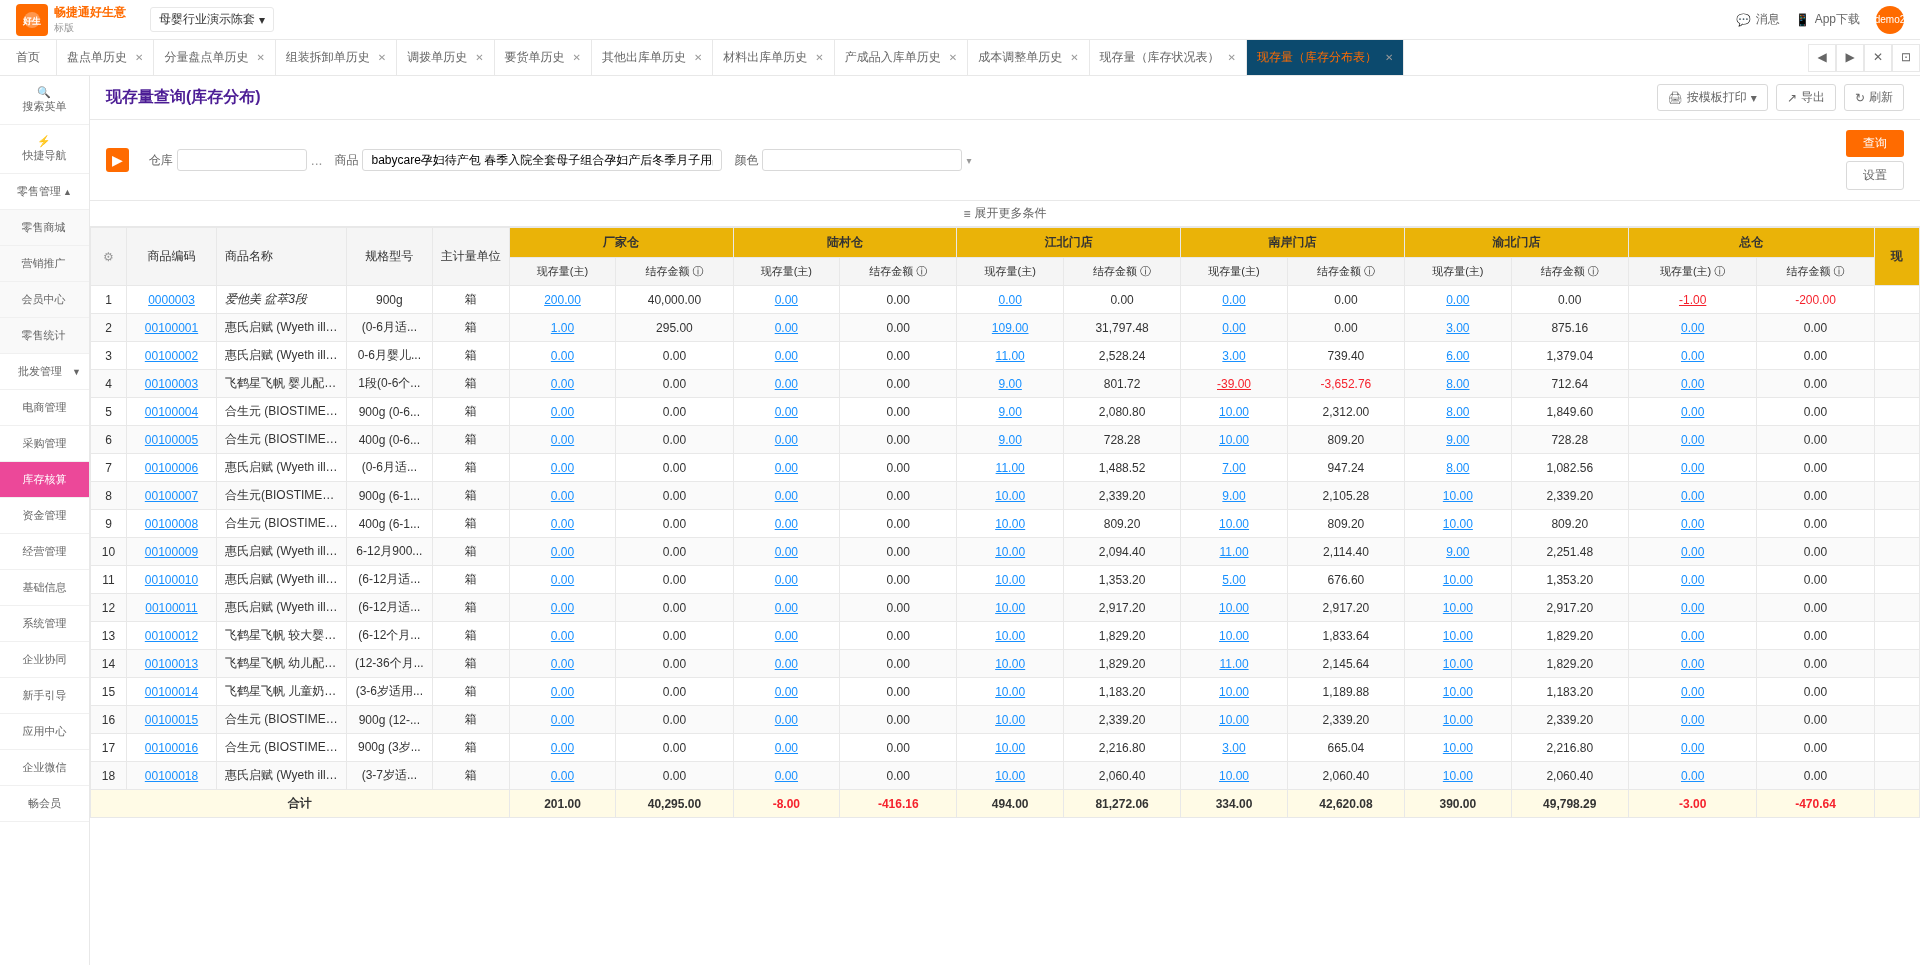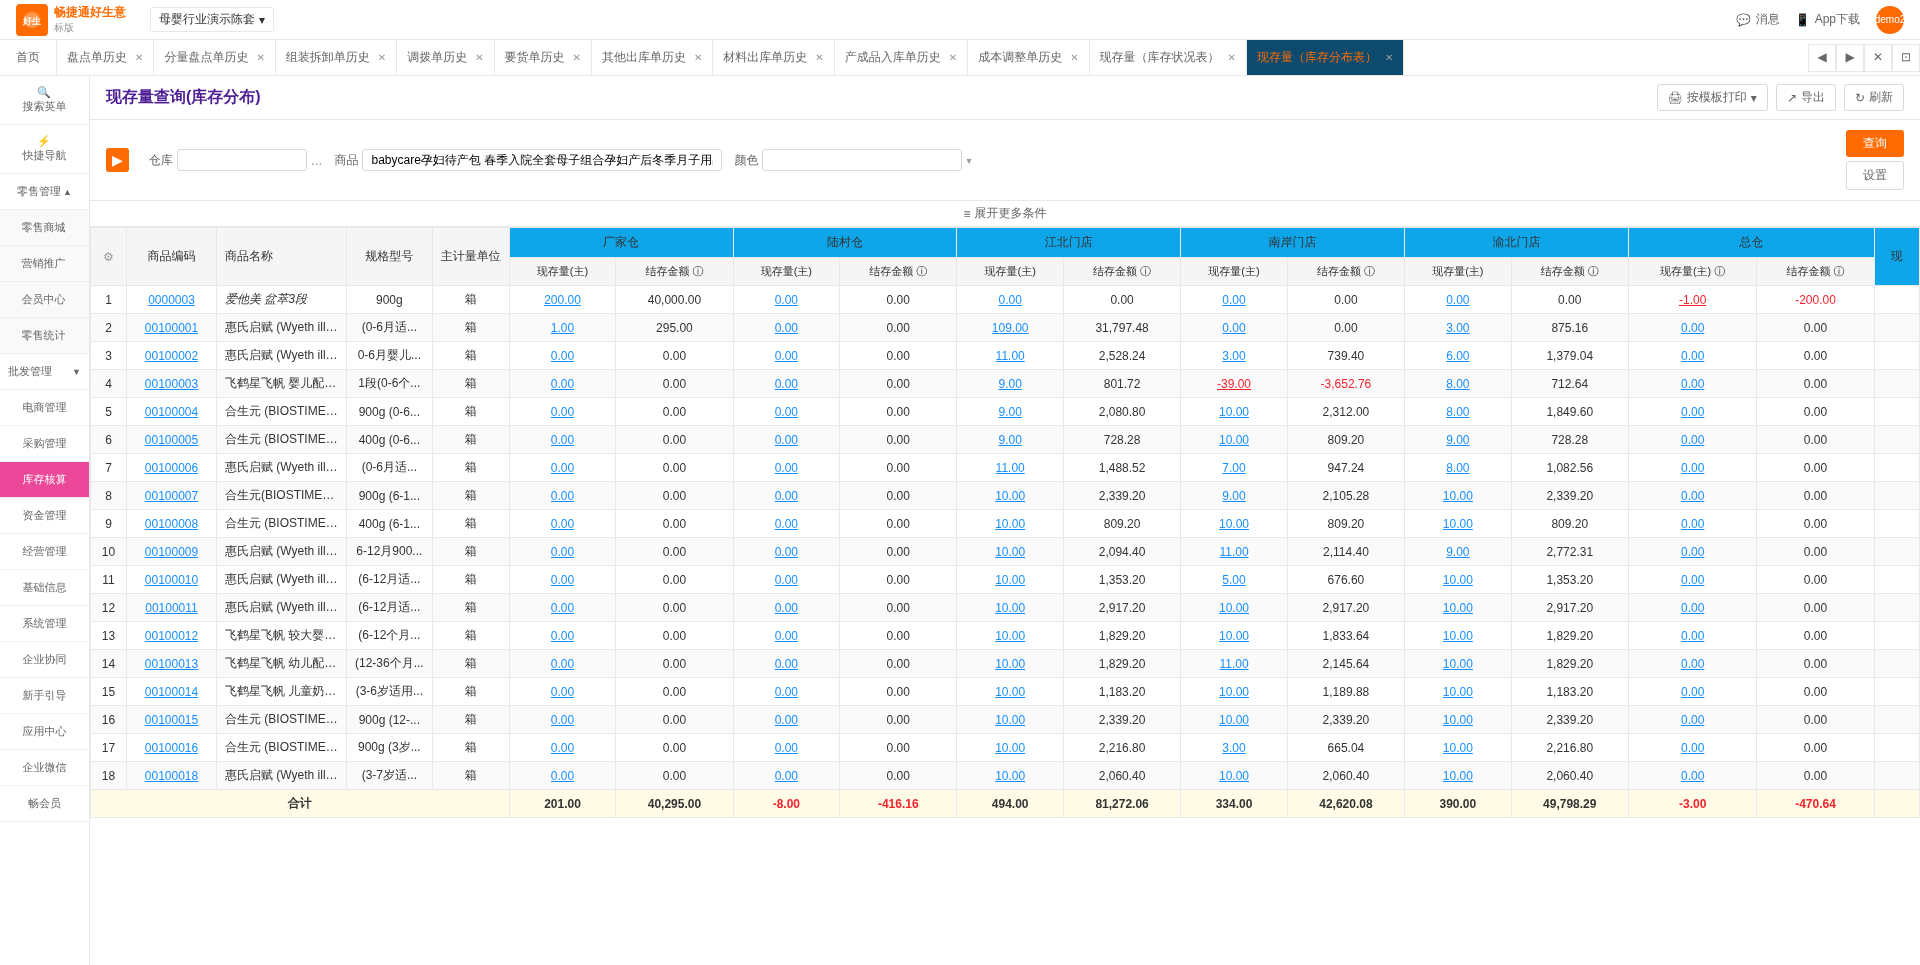--- a/index.html
+++ b/index.html
@@ -56,21 +56,21 @@
     .col-name { width: 130px; text-align: left; }
     .col-spec { width: 80px; }
     .col-unit { width: 60px; }
     .val-link { color: #1890ff; text-decoration: underline; cursor: pointer; }
     .val-neg { color: #f5222d; }
     .summary-row td { background: #fffbe6; font-weight: bold; }
     .summary-row td.val-neg { color: #f5222d; }
     .gear-icon { color: #999; cursor: pointer; }
 
     
-    .th-group { background: #0ea5e9; }
+    .th-group { background: #eab308; font-weight: bold; }
     .th-sub { font-size: 11px; }
 
     
     ::-webkit-scrollbar { width: 6px; height: 6px; }
     ::-webkit-scrollbar-track { background: #f1f1f1; }
     ::-webkit-scrollbar-thumb { background: #ccc; border-radius: 3px; }
 
     .orange-arrow { background: #ff6b00; color: white; border: none; border-radius: 3px; padding: 4px 6px; cursor: pointer; font-size: 14px; margin-right: 8px; }
     .dotted-btn { border: none; background: none; color: #999; cursor: pointer; font-size: 14px; }
     .expand-more { display: flex; justify-content: center; align-items: center; gap: 4px; color: #666; font-size: 12px; cursor: pointer; padding: 4px 0; background: #fff; border-bottom: 1px solid #e8e8e8; }
@@ -189,21 +189,21 @@
     </div>
     <div class="sidebar-item sidebar-sub">
       <div>营销推广</div>
     </div>
     <div class="sidebar-item sidebar-sub">
       <div>会员中心</div>
     </div>
     <div class="sidebar-item sidebar-sub">
       <div>零售统计</div>
     </div>
-    <div class="sidebar-item" style="display:flex;align-items:center;justify-content:space-between;gap:10px;">
+    <div class="sidebar-item" style="display:flex;align-items:center;justify-content:flex-end;gap:10px;">
       <span>批发管理</span>
       <span style="font-size:9px;">▼</span>
     </div>
     <div class="sidebar-item">
       <div>电商管理</div>
     </div>
     <div class="sidebar-item">
       <div>采购管理</div>
     </div>
     <div class="sidebar-item active">
@@ -510,21 +510,21 @@
     <td>箱</td>
     <td><span class="val-link">0.00</span></td>
     <td>0.00</td>
     <td><span class="val-link">0.00</span></td>
     <td>0.00</td>
     <td><span class="val-link">10.00</span></td>
     <td>2,094.40</td>
     <td class=""><span class="val-link ">11.00</span></td>
     <td class="">2,114.40</td>
     <td><span class="val-link">9.00</span></td>
-    <td>2,772.31</td>
+    <td>2,251.48</td>
     <td class=""><span class="val-link ">0.00</span></td>
     <td class="">0.00</td>
     <td></td>
   </tr>
             <tr>
     <td>11</td>
     <td><span class="val-link">00100010</span></td>
     <td style="text-align:left;max-width:130px;overflow:hidden;text-overflow:ellipsis;">惠氏启赋 (Wyeth illu...</td>
     <td>(6-12月适...</td>
     <td>箱</td>

